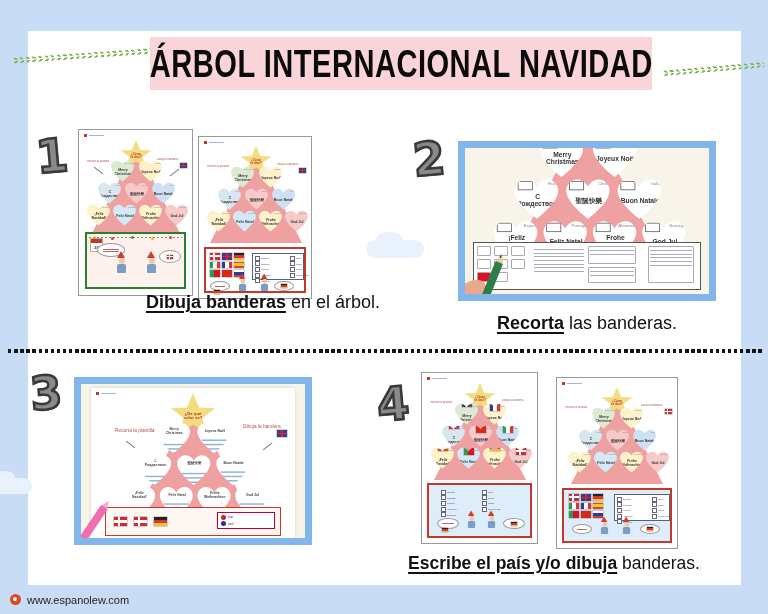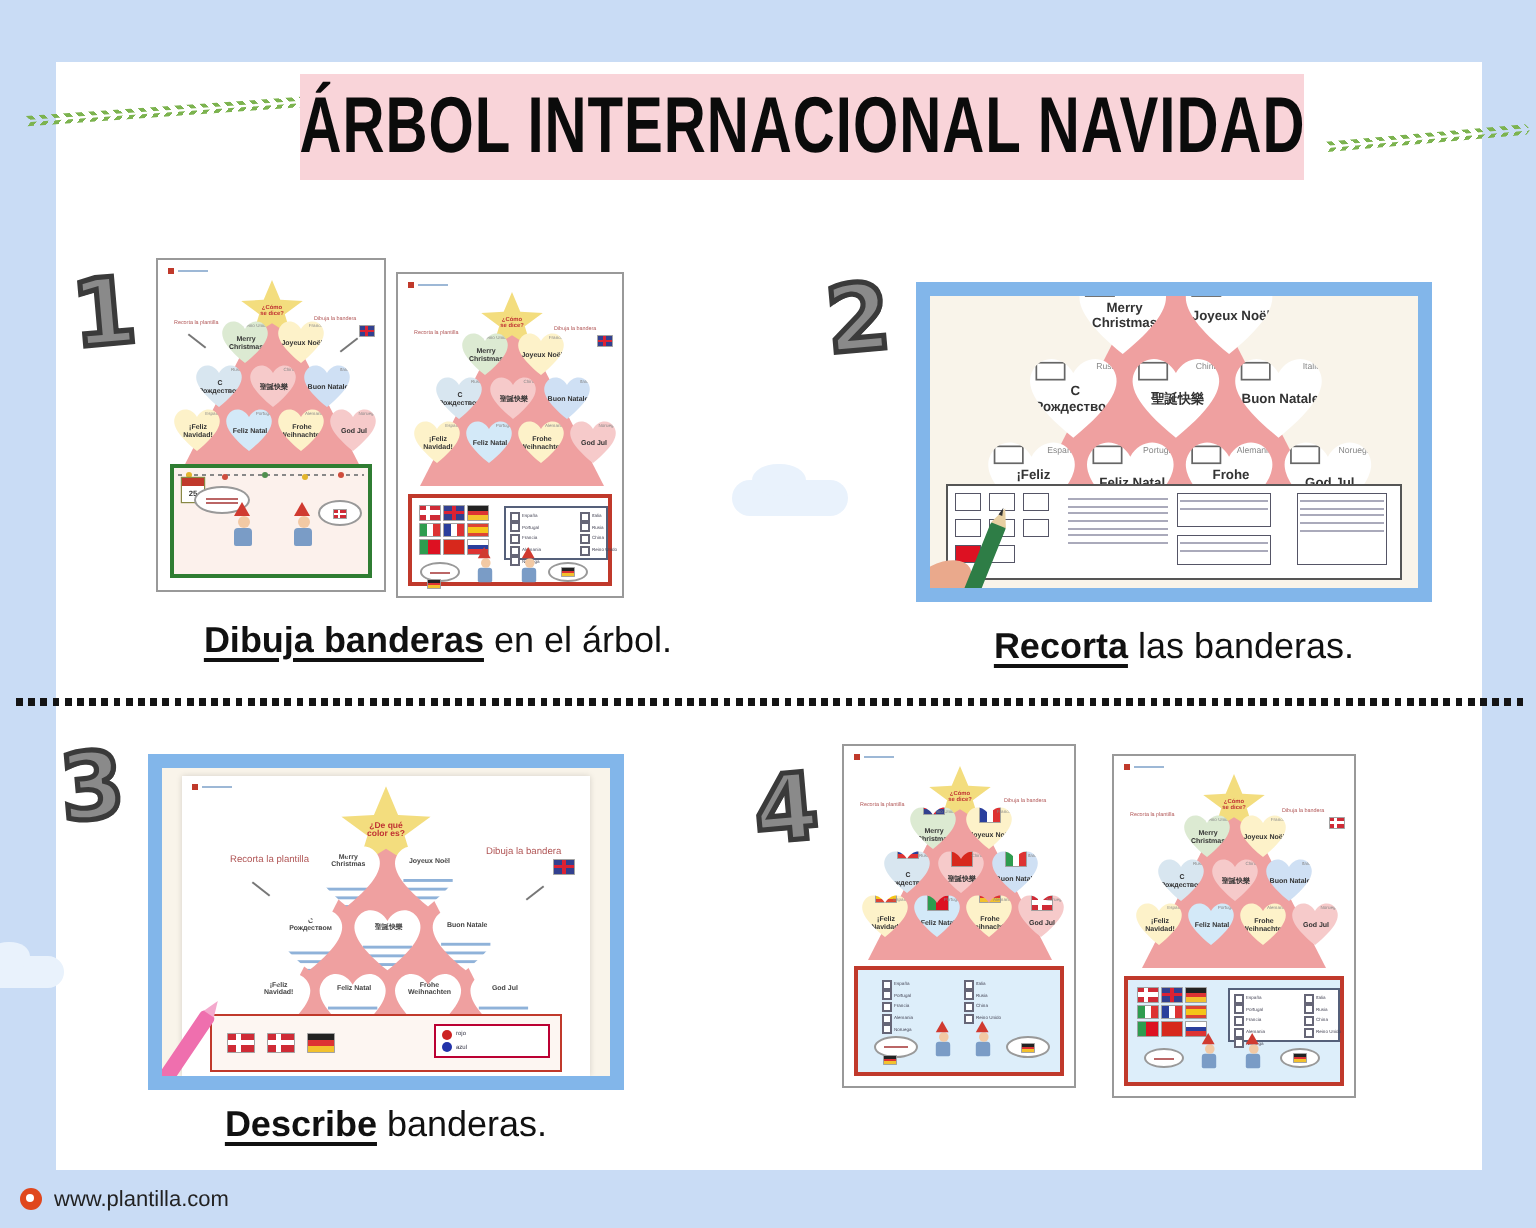--- a/index.html
+++ b/index.html
@@ -278,21 +278,21 @@
         </div>
       <span class="flag f-de" style="position:absolute;left:8px;top:41px;width:6px;height:4px;"></span>
       <div class="gnome" style="left:32px;top:34px;transform:scale(.8);"></div>
       <div class="gnome" style="left:54px;top:34px;transform:scale(.8);"></div>
       <div class="bubble" style="left:68px;top:32px;width:18px;height:8px;">
           <span class="flag f-de"></span>
         </div>
     </div>
   </div>
 
-  <div class="caption" style="left:58px;top:310px;width:322px;">
+  <div class="caption" style="left:58px;top:292px;width:322px;text-align:right;">
     <span class="lead">Dibuja banderas</span><span> en el árbol.</span>
   </div>
 
   <div class="step-num" style="left:413px;top:136px;">2</div>
   <div class="photo" style="left:458px;top:141px;width:258px;height:160px;">
     <div class="tree" style="left:50%;top:-46px;transform:translateX(-50%) scale(1.9);transform-origin:top center;">
         <span class="triangle" style="display: block;"></span>
         <span class="star" style="display: flex;"></span>
         <span class="heart" style="display: flex; left: 23px; top: 16px; background: rgb(255, 255, 255);">
           <span class="h-flagbox"></span>
@@ -469,23 +469,20 @@
             </div>
           <div class="leg-row">
               <span class="leg-dot" style="background:#2233aa;"></span>
               <span class="leg-l">azul</span>
             </div>
         </div>
       </div>
     </div>
     <div class="pen-pink" style="left:6px;bottom:-14px;"></div>
   </div>
-  <div class="caption" style="left:58px;top:552px;width:270px;">
-    <span class="lead">Describe</span><span> banderas.</span>
-  </div>
 
   <div class="step-num" style="left:377px;top:381px;">4</div>
 
   <div class="sheet" style="left:421px;top:372px;width:117px;height:172px;">
     <div class="brand"></div>
     <div class="anno" style="left:8px;top:28px;">Recorta la plantilla</div>
     <div class="anno" style="left:80px;top:26px;">Dibuja la bandera</div>
     <div class="tree" style="left:8px;top:12px;">
         <span class="triangle" style="display: block;"></span>
         <span class="star" style="display: flex;">
@@ -671,20 +668,23 @@
           <span class="bub-ln"></span>
         </div>
       <div class="gnome" style="left:36px;top:36px;transform:scale(.8);"></div>
       <div class="gnome" style="left:58px;top:36px;transform:scale(.8);"></div>
       <div class="bubble" style="left:76px;top:34px;width:18px;height:8px;">
           <span class="flag f-de"></span>
         </div>
     </div>
   </div>
 
+  <div class="caption" style="left:386px;top:553px;width:336px;font-size:17.5px;">
+    <span class="lead">Escribe el país y/o dibuja</span><span> banderas.</span>
+  </div>
 
   <div class="footer">
     <div class="footer-left">
       <span class="logo"></span>
-      <span class="footer-text">www.plantilla.com</span>
+      <span class="footer-text">www.espanolew.com</span>
     </div>
   </div>
 </div>
 
 </body></html>

